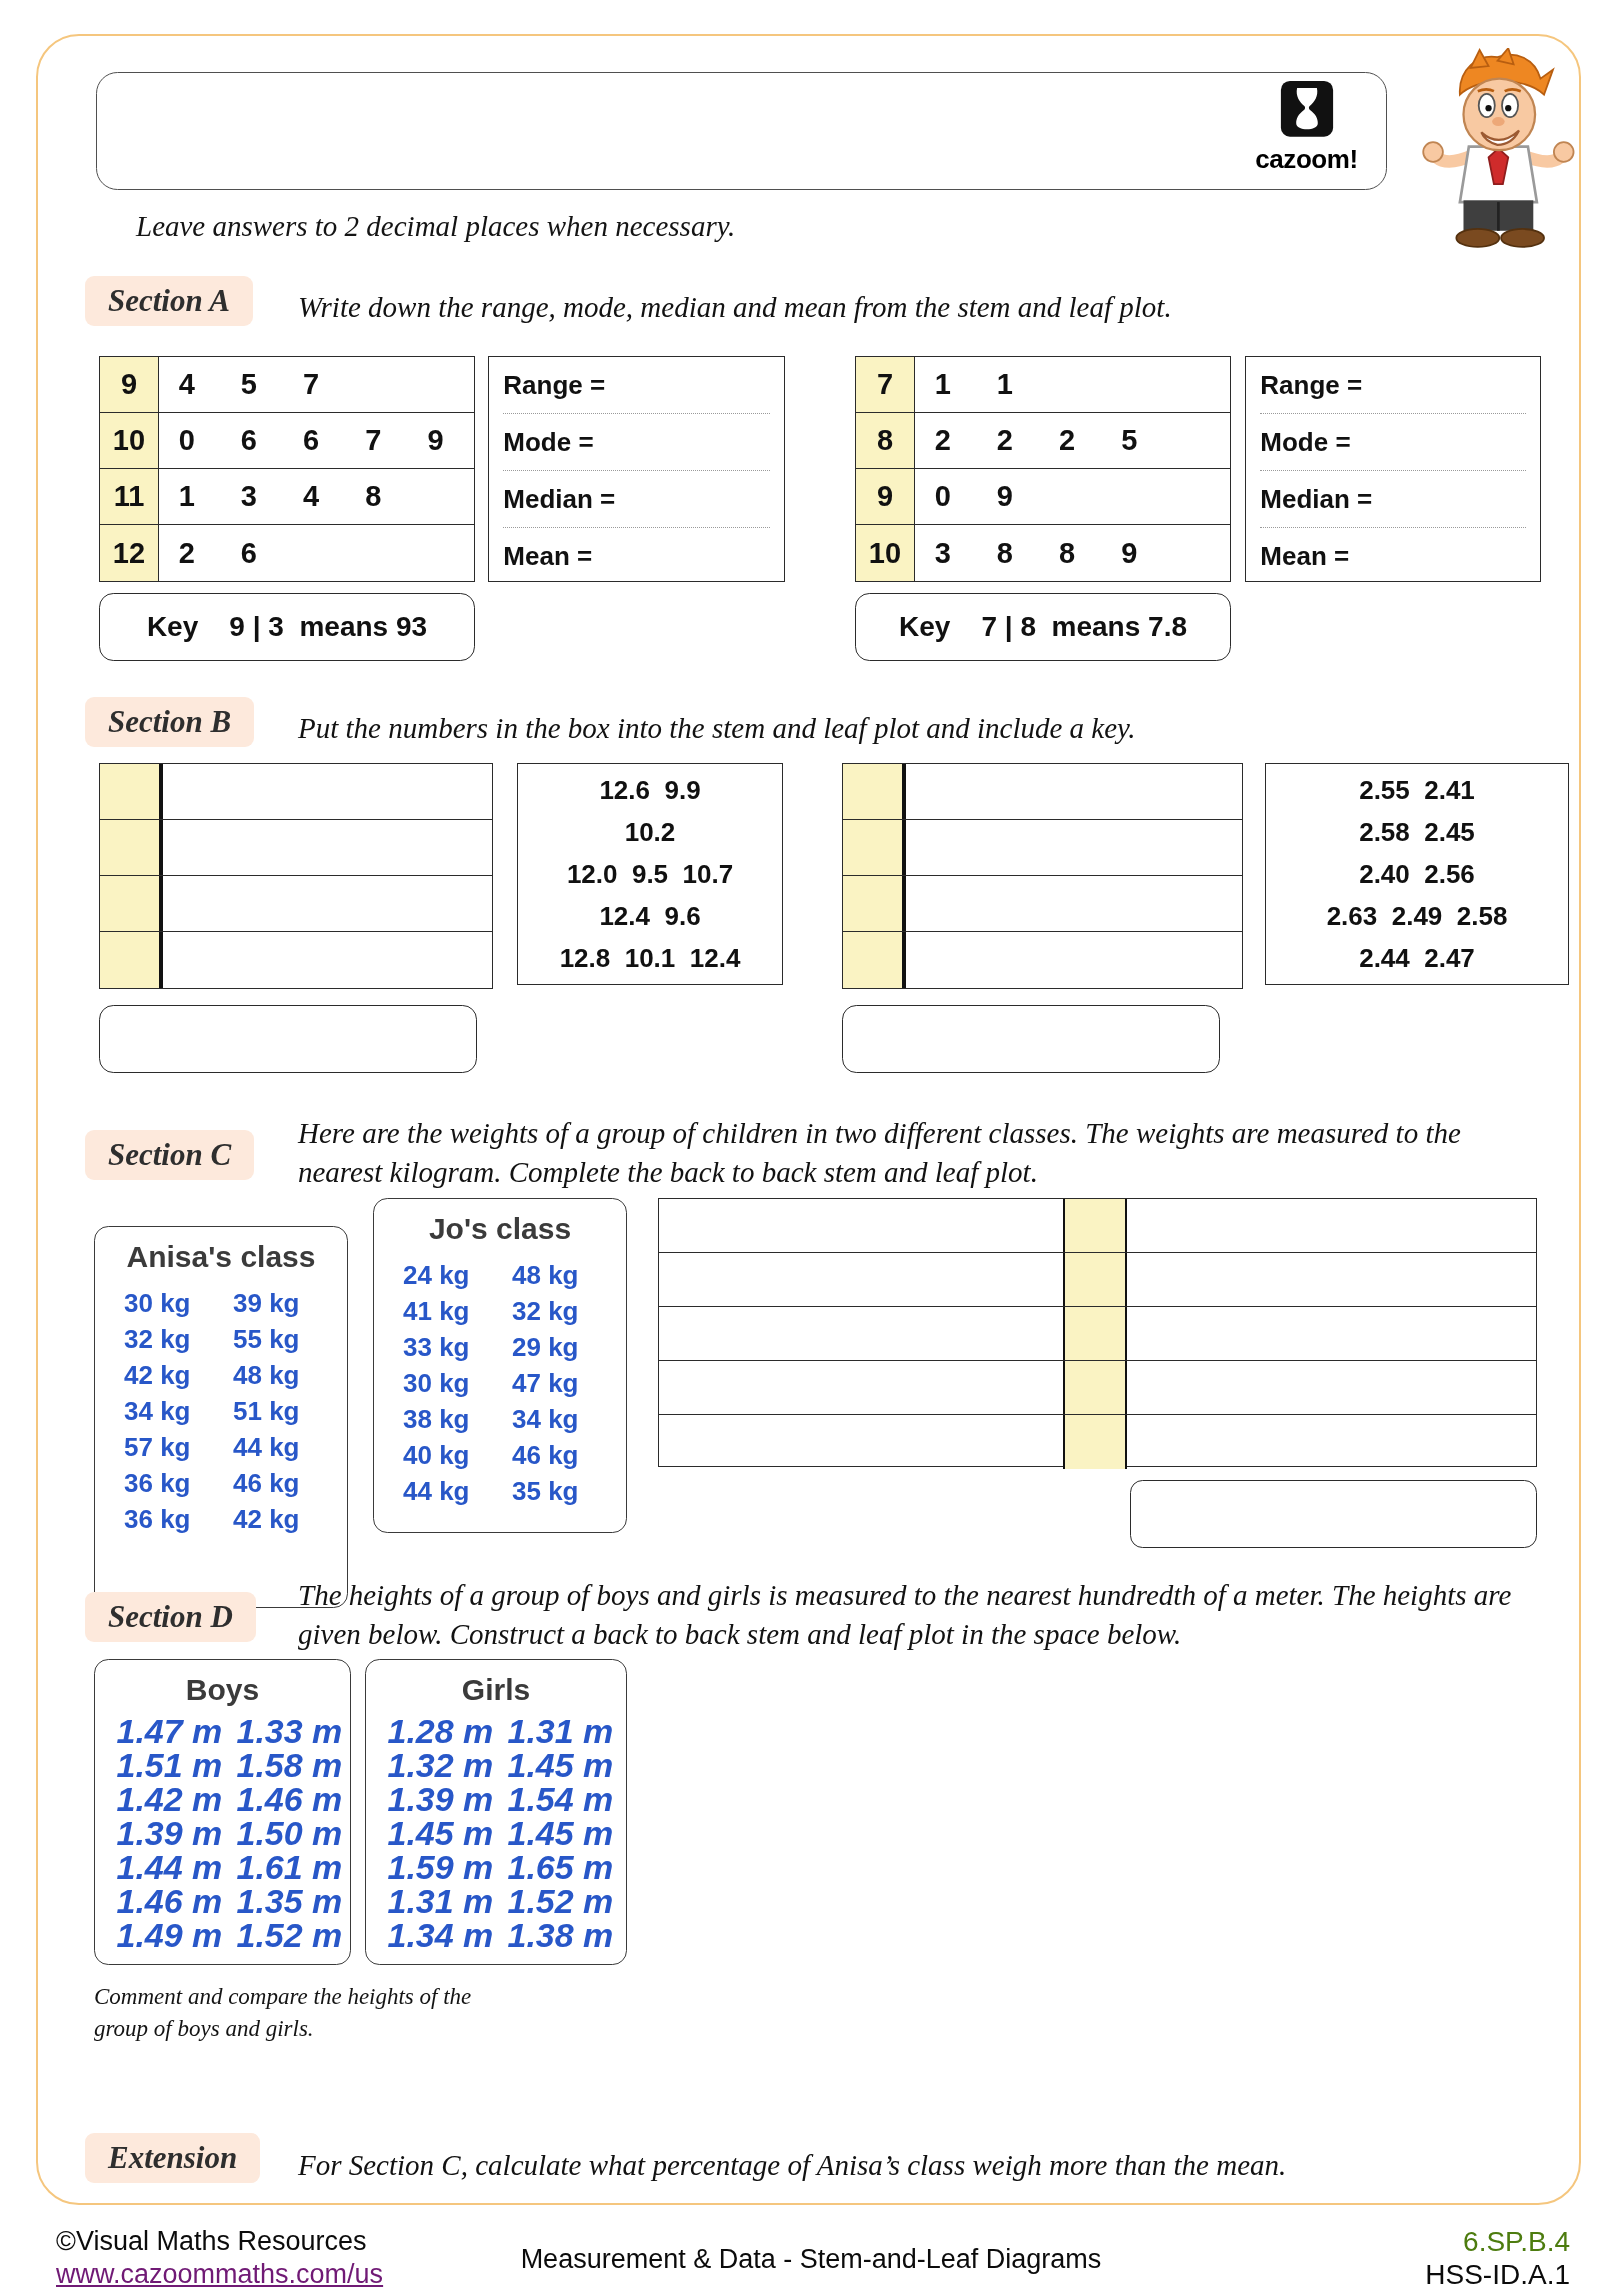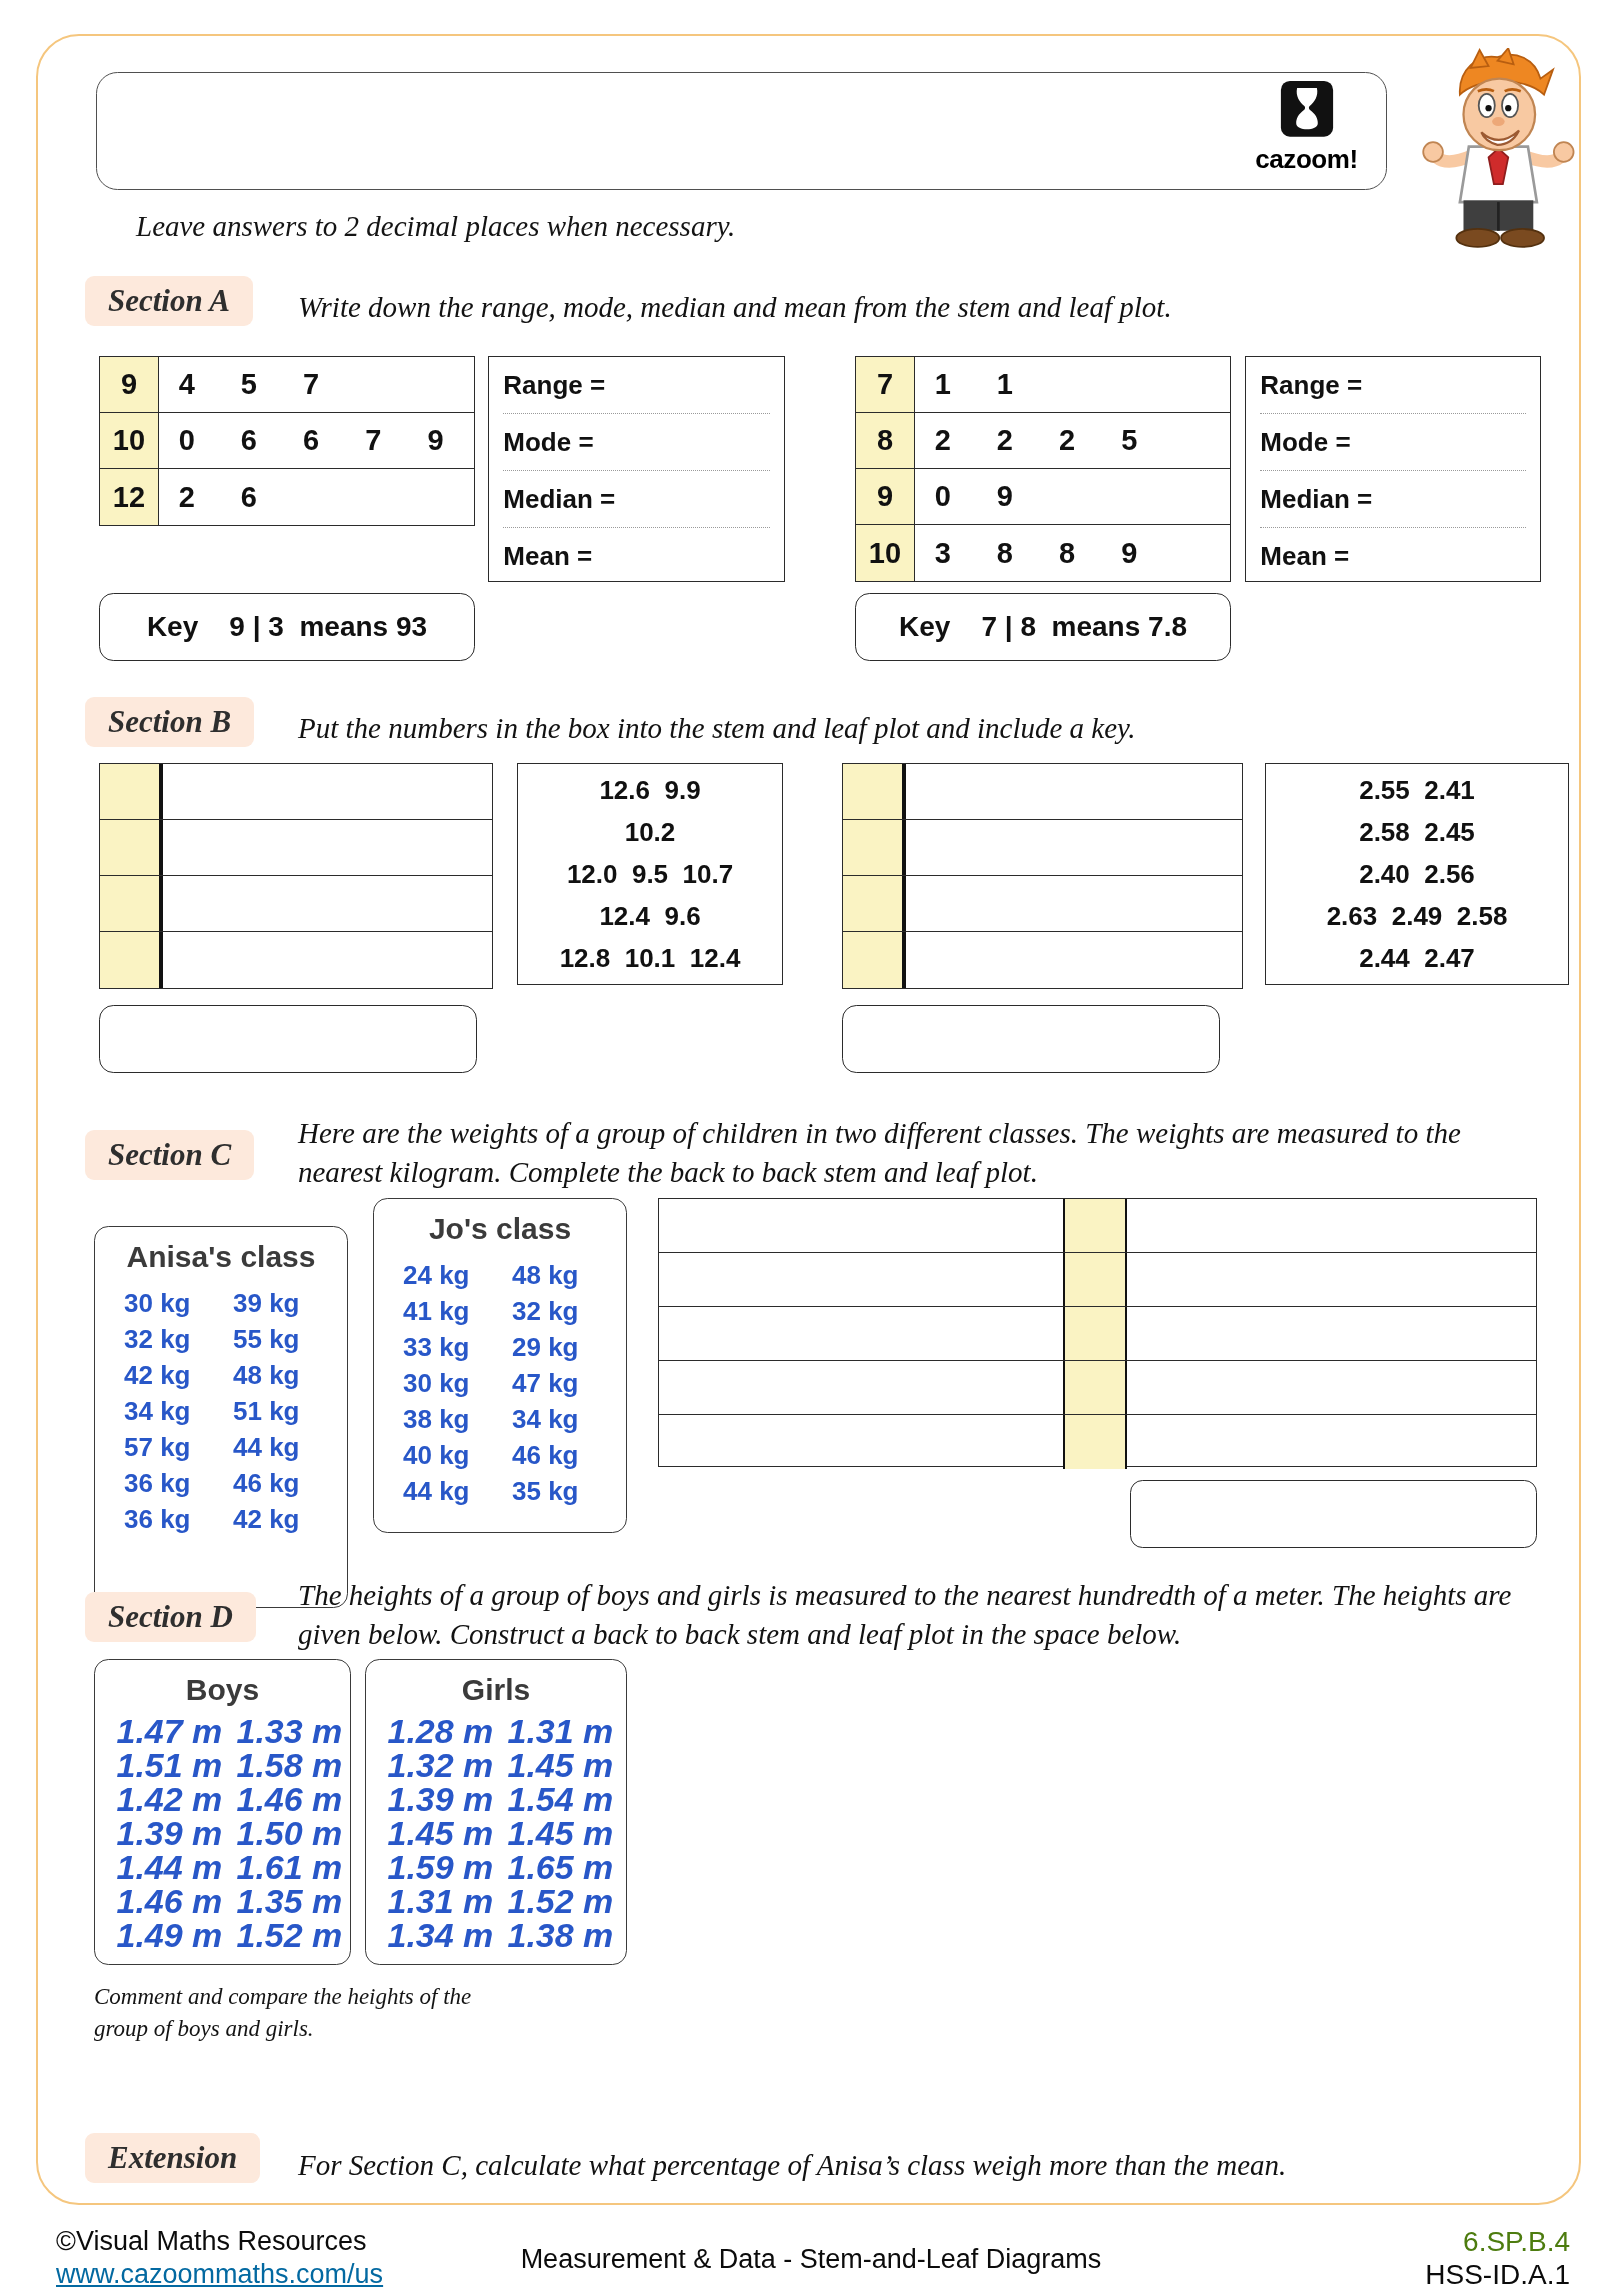--- a/index.html
+++ b/index.html
@@ -79,21 +79,21 @@
   .b2b{box-sizing:border-box;border:1.8px solid #2b2b2b;background:#fff;}
   .b2b-row{display:flex;height:54px;box-sizing:border-box;border-bottom:1.8px solid #2b2b2b;}
   .b2b-row:last-child{border-bottom:none;}
   .b2b-left{width:404px;flex:none;}
   .b2b-stem{width:64px;flex:none;background:#faf3c3;border-left:2.7px solid #111;border-right:2.7px solid #111;box-sizing:border-box;}
   .b2b-right{flex:1;}
   .comment{font-size:23px;color:#141414;width:421px;line-height:32px;}
   
   .footer-left1{left:56px;top:2226px;font-size:27px;color:#0b0b0b;}
   .footer-left2{left:56px;top:2259px;font-size:27px;}
-  .footer-left2 a{color:#0369a1;text-decoration:underline;}
+  .footer-left2 a{color:#701a75;text-decoration:underline;}
   .footer-center{left:0;right:0;top:2244px;text-align:center;font-size:27px;color:#0b0b0b;}
   .footer-right1{right:52px;top:2226px;font-size:28px;color:#4d7c0f;text-align:right;}
   .footer-right2{right:52px;top:2259px;font-size:28px;color:#0b0b0b;text-align:right;}
 </style>
 </head>
 <body>
 
 <div class="abs sheet-border"></div>
 
 <div class="abs header-box">
@@ -150,20 +150,24 @@
 <div class="abs slp" style="left:99px;top:356px;width:376px;">
   <div class="slp-row">
     <div class="slp-stem">9</div>
     <div class="slp-leaves">4 5 7</div>
   </div>
   <div class="slp-row">
     <div class="slp-stem">10</div>
     <div class="slp-leaves">0 6 6 7 9</div>
   </div>
   <div class="slp-row">
+    <div class="slp-stem">11</div>
+    <div class="slp-leaves">1 3 4 8</div>
+  </div>
+  <div class="slp-row">
     <div class="slp-stem">12</div>
     <div class="slp-leaves">2 6</div>
   </div>
 </div>
 
 <div class="abs answers" style="left:488px;top:356px;width:297px;height:226px;">
   <div class="answer-row">
       <span>Range =</span>
     </div>
   <div class="answer-row">

